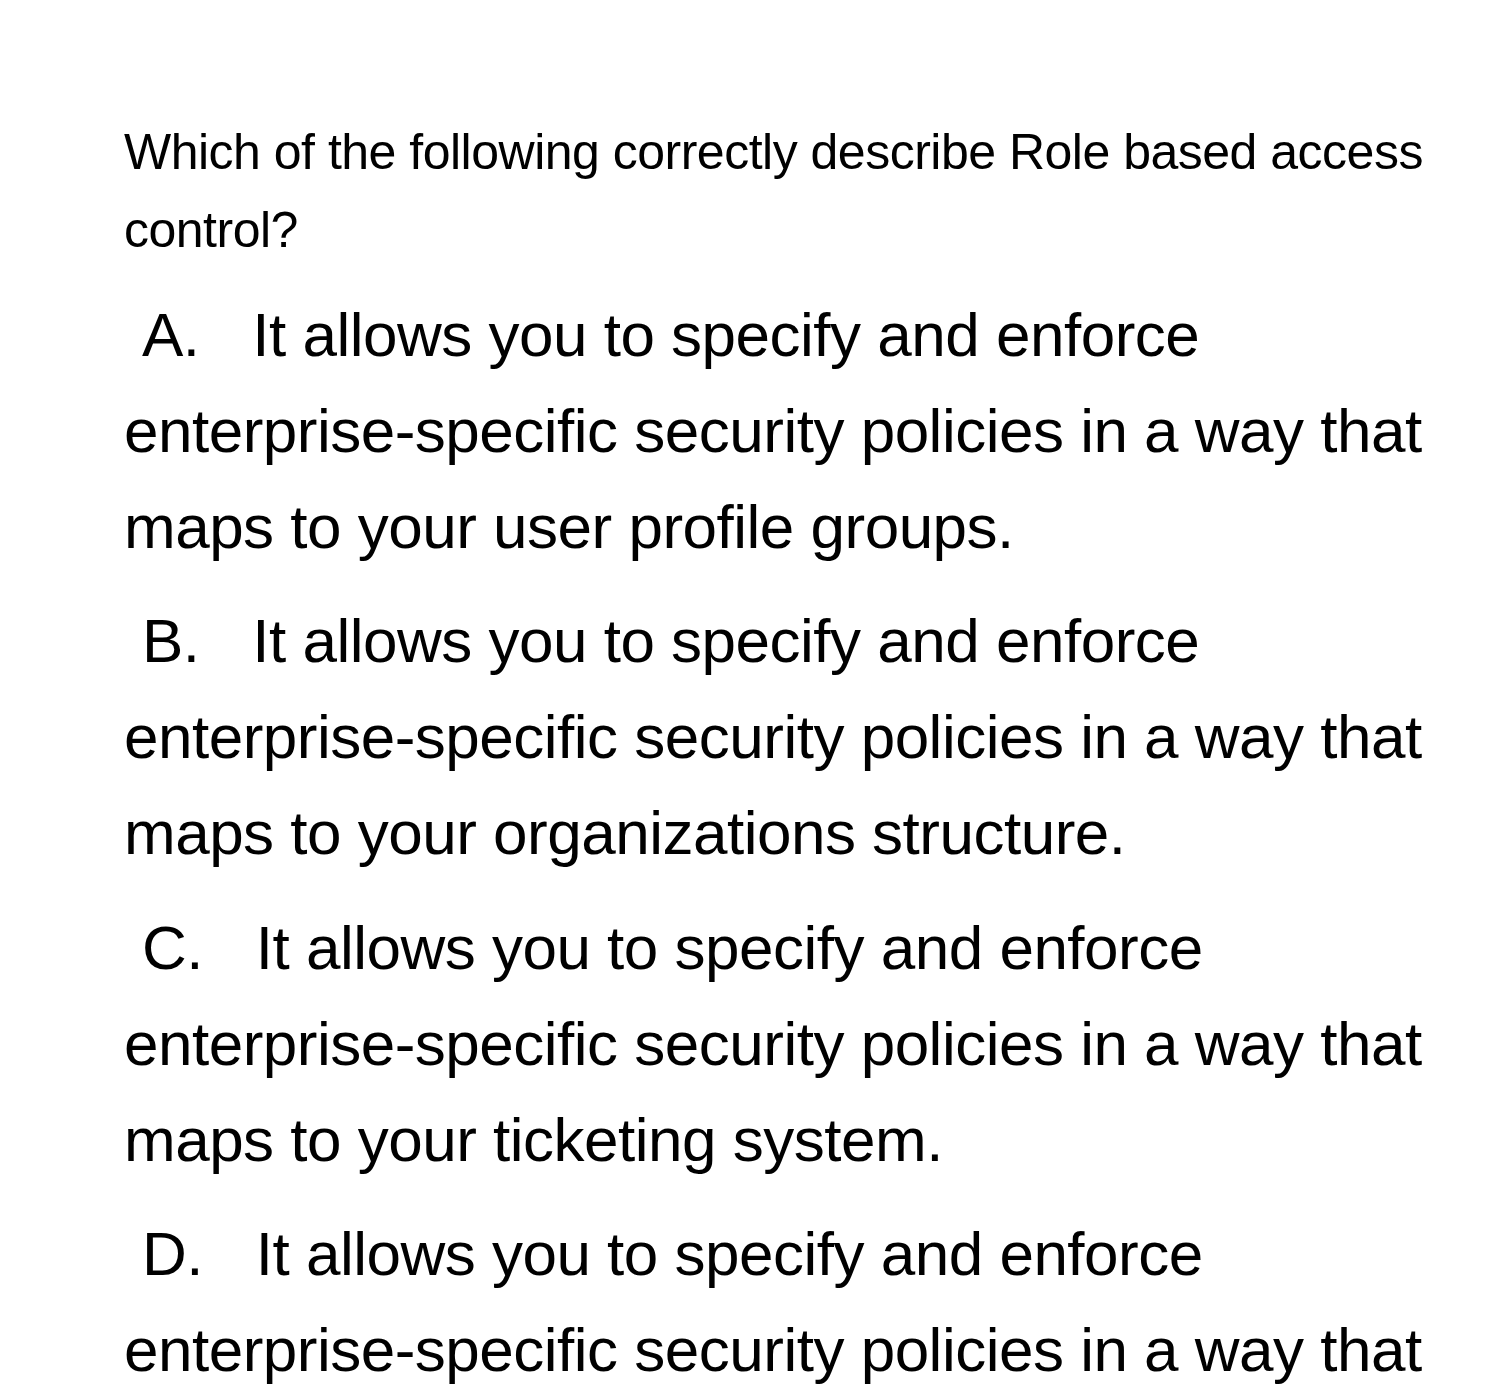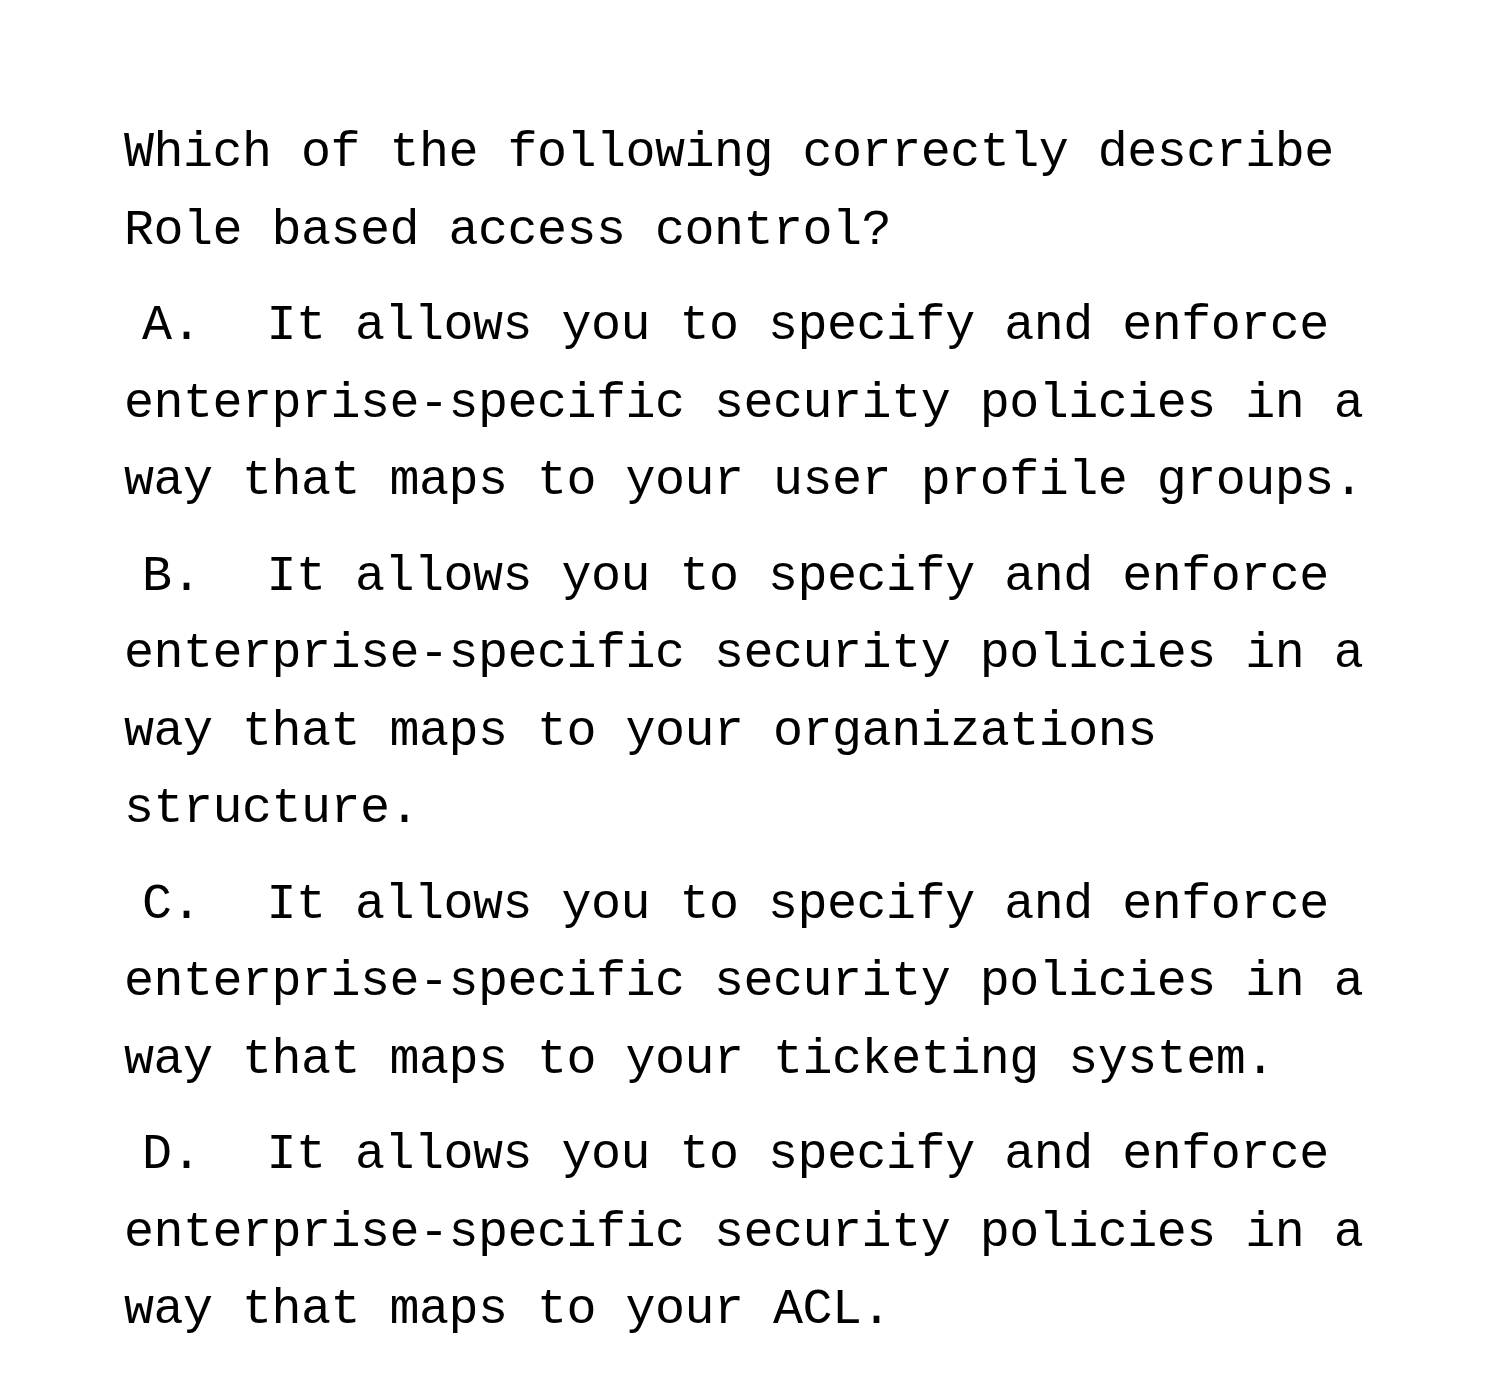--- a/index.html
+++ b/index.html
@@ -1,36 +1,35 @@
 <!DOCTYPE html>
 <html><head>
   <meta charset="utf-8">
   <style>
     * {
       margin: 18px;
       padding: 0;
       box-sizing: border-box;
-      font-family: Liberation Mono, monospace;
     }
     body {
       background: #ffffff;
       font-family: -apple-system, BlinkMacSystemFont, "Segoe UI", Helvetica, Arial, sans-serif;
       width: 1500px;
       height: 1392px;
       padding: 60px 70px;
       color: #000000;
     }
     .question {
       font-size: 50px;
       line-height: 1.55;
       letter-spacing: -0.5px;
       margin-bottom: 4px;
     }
     .option {
-      font-size: 50px;
+      font-size: 62px;
       line-height: 1.55;
       letter-spacing: -0.5px;
       margin-bottom: 4px;
     }
     .option-label {
       display: inline;
     }
     .option-text {
       display: inline;
     }

